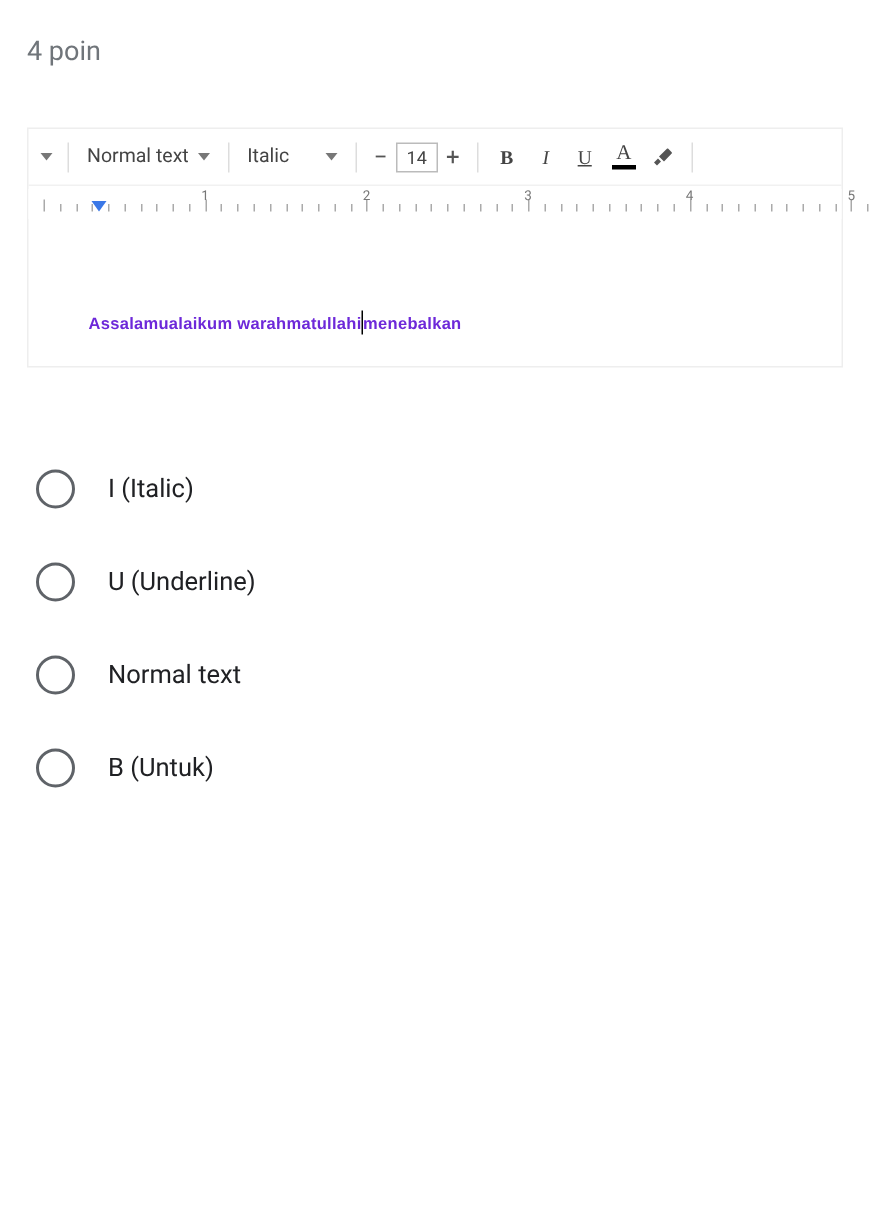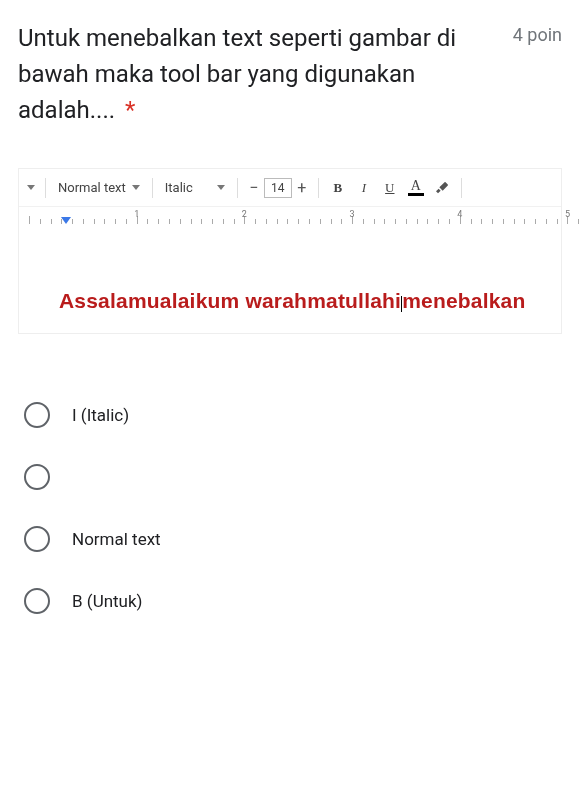--- a/index.html
+++ b/index.html
@@ -91,23 +91,23 @@
     border-left: 5px solid transparent;
     border-right: 5px solid transparent;
     border-top: 7px solid #3b78e7;
   }
 
   .doc-area {
     padding: 60px 30px 10px 40px;
     font-family: Arial, sans-serif;
   }
   .doc-text {
-    font-size: 21px;
+    font-size: 11px;
     font-weight: 700;
-    color: #b91c1c;
+    color: #6d28d9;
     letter-spacing: 0.2px;
     margin-top: 40px;
   }
   .cursor-bar {
     display: inline-block;
     width: 1px; height: 16px;
     background: #000;
     vertical-align: middle;
     margin: 0 0px;
   }
@@ -128,24 +128,20 @@
   }
   .option-label {
     font-size: 17px;
     color: #202124;
   }
 </style>
 </head>
 <body>
 
 <div class="question-header">
-  <div class="question-text">
-    <span>Untuk menebalkan text seperti gambar di bawah maka tool bar yang digunakan adalah....</span>
-    <span class="required">*</span>
-  </div>
   <div class="points">4 poin</div>
 </div>
 
 <div class="editor-box">
   <div class="toolbar">
     <span class="caret" style="margin:0 4px"></span>
     <span class="tb-sep"></span>
     <div class="tb-dd">
       <span>Normal text</span>
       <span class="caret"></span>
@@ -241,20 +237,21 @@
   </div>
 </div>
 
 <div class="options">
   <div class="option">
     <div class="radio"></div>
     <div class="option-label">I (Italic)</div>
   </div>
   <div class="option">
     <div class="radio"></div>
+    <div class="option-label">U (Underline)</div>
   </div>
   <div class="option">
     <div class="radio"></div>
     <div class="option-label">Normal text</div>
   </div>
   <div class="option">
     <div class="radio"></div>
     <div class="option-label">B (Untuk)</div>
   </div>
 </div>

